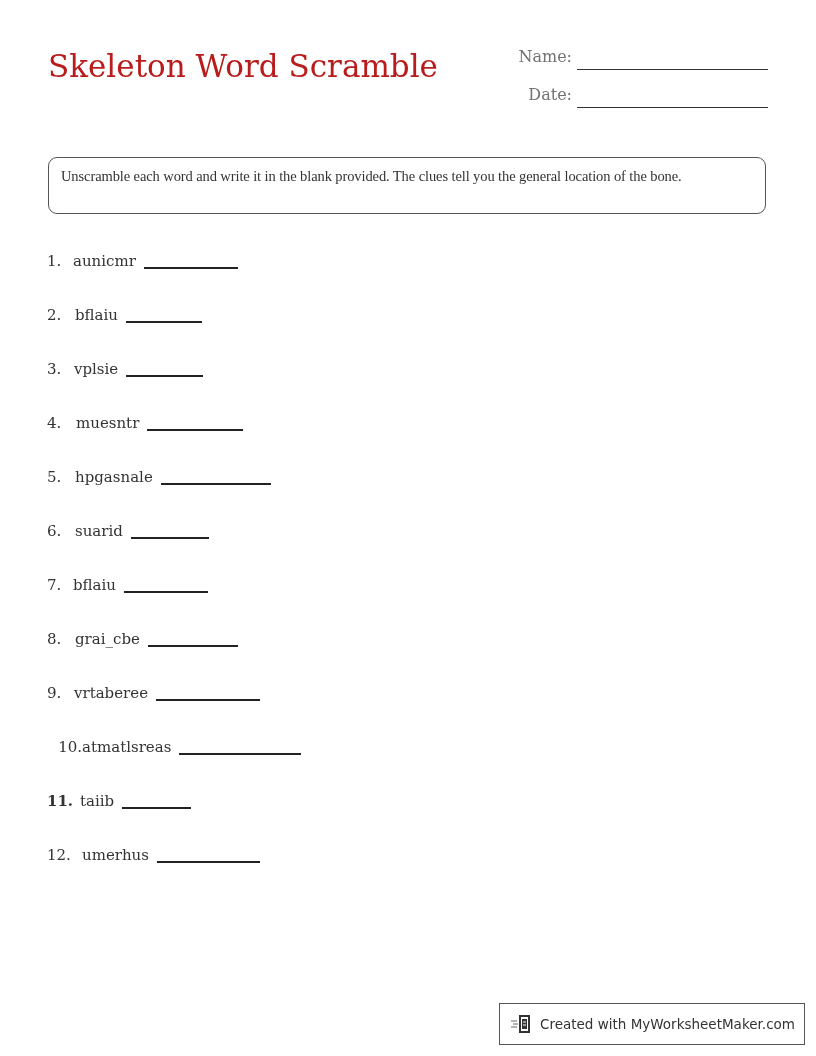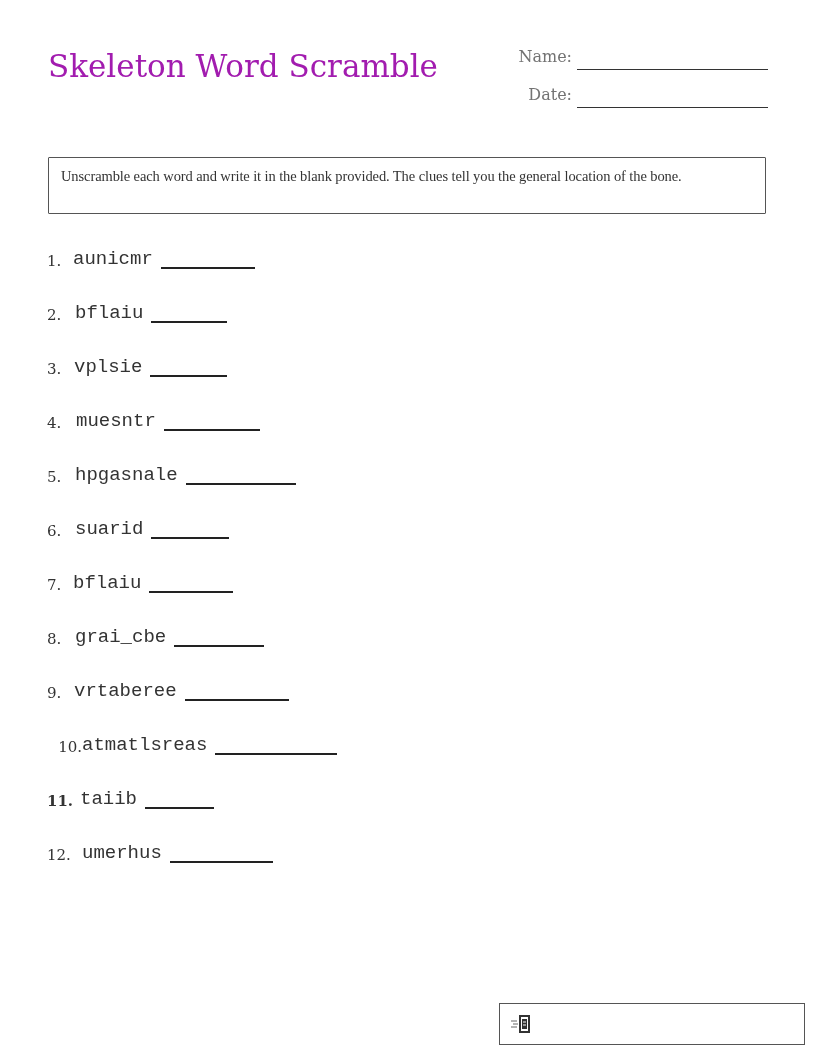--- a/index.html
+++ b/index.html
@@ -2,44 +2,44 @@
 <html><head>
   <meta charset="utf-8">
   <style>
     html, body { margin: 0; padding: 0; background: #ffffff; }
     body {
       width: 816px; height: 1056px; position: relative; overflow: hidden;
       font-family: "DejaVu Serif", serif; color: #333333;
     }
     .title {
       position: absolute; left: 48px; top: 48px;
-      font-size: 31px; font-weight: normal; color: #a21caf; letter-spacing: 0px;
+      font-size: 31px; font-weight: normal; color: #b91c1c; letter-spacing: 0px;
       font-family: "DejaVu Serif", serif;
     }
     .field-row { position: absolute; left: 500px; width: 268px; height: 24px; }
     .field-label {
       position: absolute; right: 196px; bottom: 4px;
       font-size: 16px; color: #737373;
     }
     .field-line {
       position: absolute; left: 77px; right: 0; bottom: 0;
       border-bottom: 1.3px solid #333333; height: 0;
     }
     .instructions {
       position: absolute; left: 48px; top: 157px; width: 718px; height: 57px;
-      border: 1.4px solid #555555; border-radius: 1px; box-sizing: border-box;
+      border: 1.4px solid #555555; border-radius: 9px; box-sizing: border-box;
       padding: 8px 12px; font-size: 14.5px; line-height: 20px; color: #333333;
       font-family: "Liberation Serif", serif; letter-spacing: -0.1px;
     }
     .item {
       position: absolute; left: 47px; height: 22px; display: flex; align-items: flex-end;
       font-size: 15px; color: #333333;
     }
     .item-num { display: inline-block; font-size: 15px; }
-    .item-word { display: inline-block; font-size: 19px; font-family: Liberation Mono, monospace; }
+    .item-word { display: inline-block; font-size: 15px; }
     .item-blank {
       display: inline-block; border-bottom: 2px solid #222222; height: 0;
       position: relative; top: -1px; margin-left: 8px;
     }
     .footer {
       position: absolute; left: 499px; top: 1003px; width: 306px; height: 42px;
       border: 1.5px solid #555555; box-sizing: border-box;
       display: flex; align-items: center; padding-left: 10px;
       font-family: "DejaVu Sans", sans-serif; font-size: 13.5px; color: #333333;
     }
@@ -125,13 +125,14 @@
 <div class="footer">
   <svg class="footer-icon" viewBox="0 0 24 22">
     <line x1="1" y1="8" x2="7" y2="8" stroke="#666" stroke-width="1"></line>
     <line x1="3" y1="11" x2="8" y2="11" stroke="#666" stroke-width="1"></line>
     <line x1="1" y1="14" x2="7" y2="14" stroke="#666" stroke-width="1"></line>
     <rect x="9" y="2" width="11" height="18" fill="#333"></rect>
     <path d="M11 4 L18 4 L18 18 L11 18 Z" fill="#ffffff"></path>
     <path d="M12 6 L17 6 L17 16 L12 16 Z" fill="#333"></path>
     <path d="M13 9 L16 9 M13 12 L16 12" stroke="#fff" stroke-width="1"></path>
   </svg>
+  <span>Created with MyWorksheetMaker.com</span>
 </div>
 
 </body></html>

